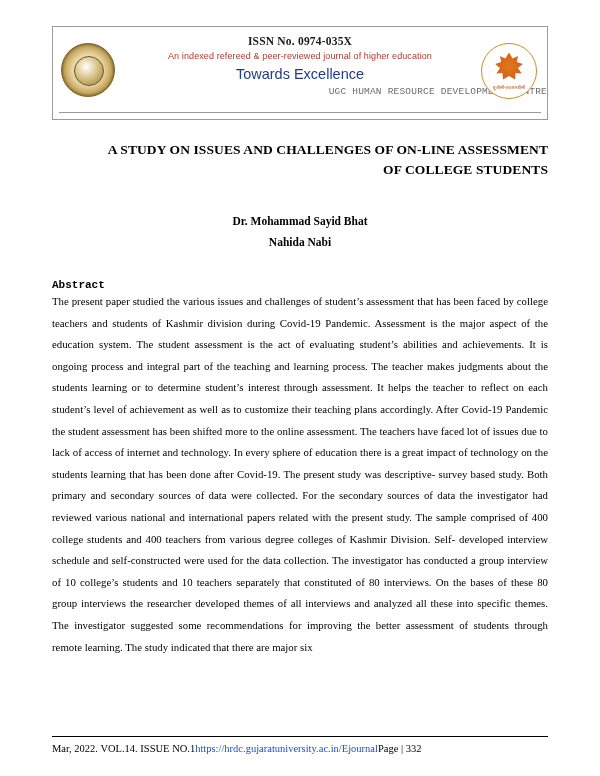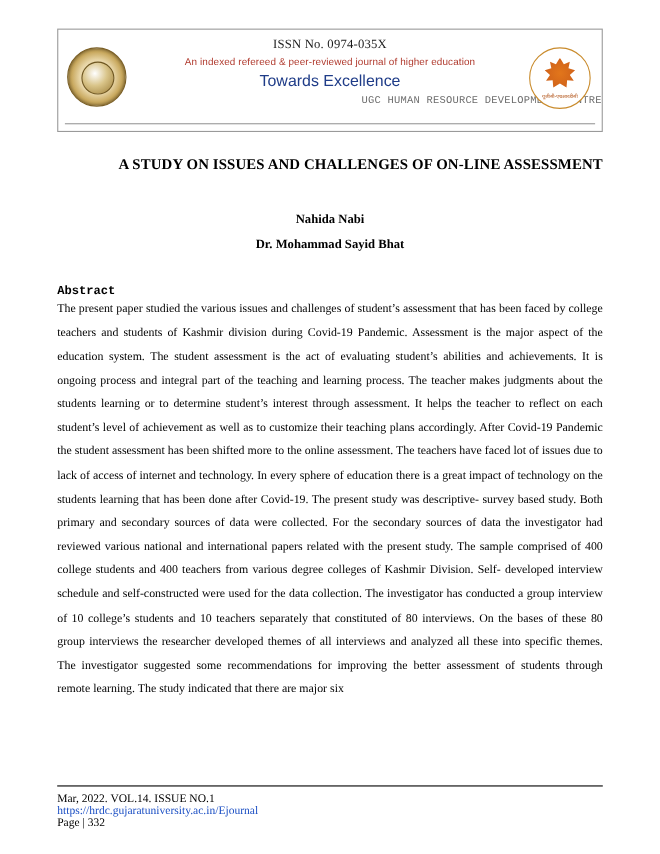--- a/index.html
+++ b/index.html
@@ -31,21 +31,21 @@
     margin: 0 0 0 0;
     background: #fff;
   }
   .masthead-inner {
     text-align: center;
     padding-top: 8px;
   }
   .issn {
     font-family: "Liberation Serif", serif;
     font-size: 11.5px;
-    font-weight: normal;
+    font-weight: bold;
     letter-spacing: 0.2px;
     color: #1a1a1a;
   }
   .indexed {
     font-family: "Liberation Sans", sans-serif;
     font-size: 9px;
     color: #b03a2e;
     margin-top: 4px;
     letter-spacing: 0.1px;
   }
@@ -168,24 +168,23 @@
   
   .footer {
     position: absolute;
     left: 52px;
     right: 52px;
     bottom: 22px;
     border-top: 1px solid #000;
     padding-top: 6px;
     display: flex;
     align-items: baseline;
-    justify-content: flex-end;
+    justify-content: flex-start;
     font-family: "Liberation Serif", serif;
     font-size: 10.5px;
-    flex-direction: column;
   }
   .footer .link {
     color: #1b4fc4;
   }
   .footer .page-no {
     white-space: nowrap;
   }
 </style>
 </head>
 <body>
@@ -202,25 +201,26 @@
       <div class="issn">ISSN No. 0974-035X</div>
       <div class="indexed">An indexed refereed &amp; peer-reviewed journal of higher education</div>
       <div class="towards">Towards Excellence</div>
       <div class="centre-line">UGC HUMAN RESOURCE DEVELOPMENT CENTRE</div>
     </div>
     <div class="rule"></div>
   </div>
 
   <div class="title">
     <div>A STUDY ON ISSUES AND CHALLENGES OF ON-LINE ASSESSMENT</div>
+    <div>OF COLLEGE STUDENTS</div>
   </div>
 
   <div class="authors">
+    <div>Dr. Mohammad Sayid Bhat</div>
     <div>Nahida Nabi</div>
-    <div>Dr. Mohammad Sayid Bhat</div>
   </div>
 
   <div class="abstract-head">Abstract</div>
 
   <div class="abstract-body">The present paper studied the various issues and challenges of student’s assessment that has been faced by college teachers and students of Kashmir division during Covid-19 Pandemic. Assessment is the major aspect of the education system. The student assessment is the act of evaluating student’s abilities and achievements. It is ongoing process and integral part of the teaching and learning process. The teacher makes judgments about the students learning or to determine student’s interest through assessment.  It helps the teacher to reflect on each student’s level of achievement as well as to customize their teaching plans accordingly. After Covid-19 Pandemic the student assessment has been shifted more to the online assessment. The teachers have faced lot of issues due to lack of access of internet and technology. In every sphere of education there is a great impact of technology on the students learning that has been done after Covid-19. The present study was descriptive- survey based study. Both primary and secondary sources of data were collected. For the secondary sources of data the investigator had reviewed various national and international papers related with the present study. The sample comprised of 400 college students and 400 teachers from various degree colleges of Kashmir Division.  Self- developed interview schedule and self-constructed were used for the data collection. The investigator has conducted a group interview of 10 college’s students and 10 teachers separately that constituted of 80 interviews. On the bases of these 80 group interviews the researcher developed themes of all interviews and analyzed all these into specific themes. The investigator suggested some recommendations for improving the better assessment of students through remote learning. The study indicated that there are major six</div>
 
   <div class="footer">
     <span>Mar, 2022. VOL.14. ISSUE NO.1</span>
     <span class="link">https://hrdc.gujaratuniversity.ac.in/Ejournal</span>
     <span class="page-no">Page | 332</span>

